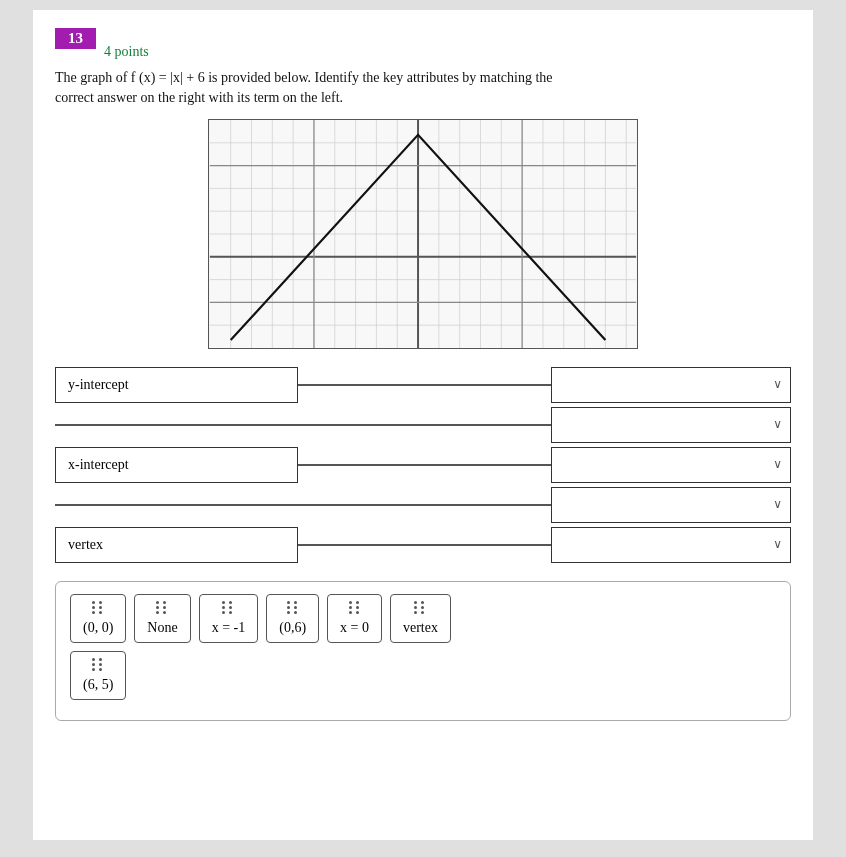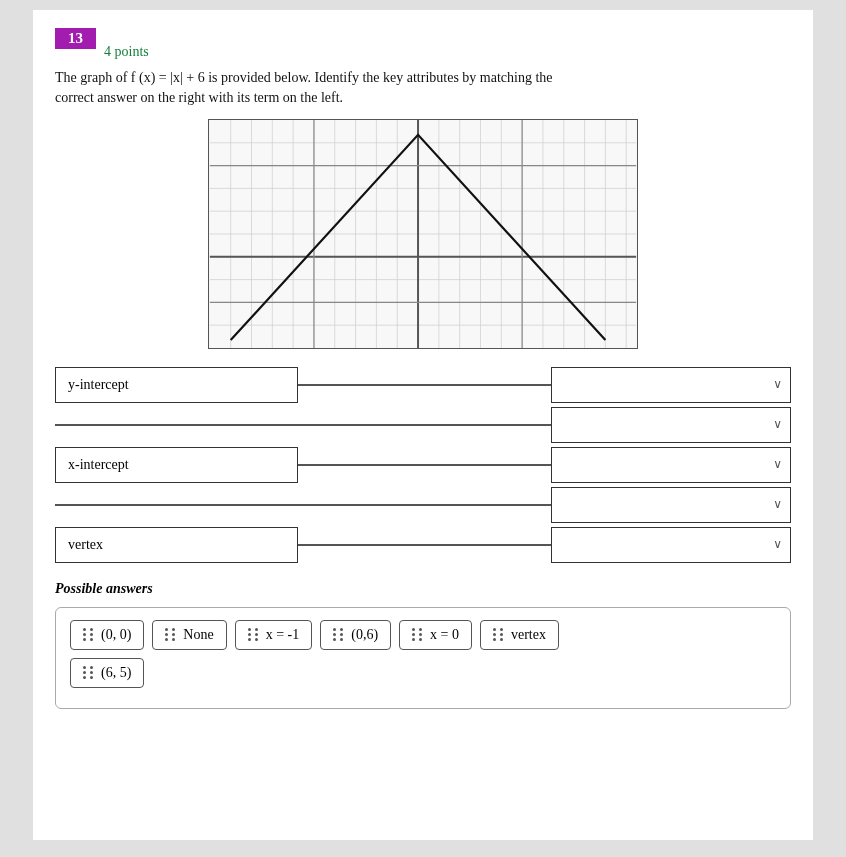--- a/index.html
+++ b/index.html
@@ -131,20 +131,21 @@
     .answer-chip {
       border: 1.5px solid #555;
       border-radius: 4px;
       padding: 6px 12px;
       font-size: 14px;
       display: flex;
       align-items: center;
       gap: 6px;
       background: #fff;
       cursor: grab;
+      flex-direction: column;
     }
     .drag-dots {
       display: grid;
       grid-template-columns: 1fr 1fr;
       gap: 2px;
       width: 12px;
     }
     .drag-dot {
       width: 3px;
       height: 3px;
@@ -268,21 +269,20 @@
       </div>
       <div class="match-line"></div>
       <div class="match-answer">
         <span></span>
         <span class="chevron-icon">∨</span>
       </div>
     </div>
 
   </div>
 
-  <div class="possible-answers-label">Possible answers</div>
 
   <div class="answers-container">
     <div class="answers-row">
 
       <div class="answer-chip">
         <div class="drag-dots">
           <div class="drag-dot"></div>
             <div class="drag-dot"></div>
           <div class="drag-dot"></div>
             <div class="drag-dot"></div>

